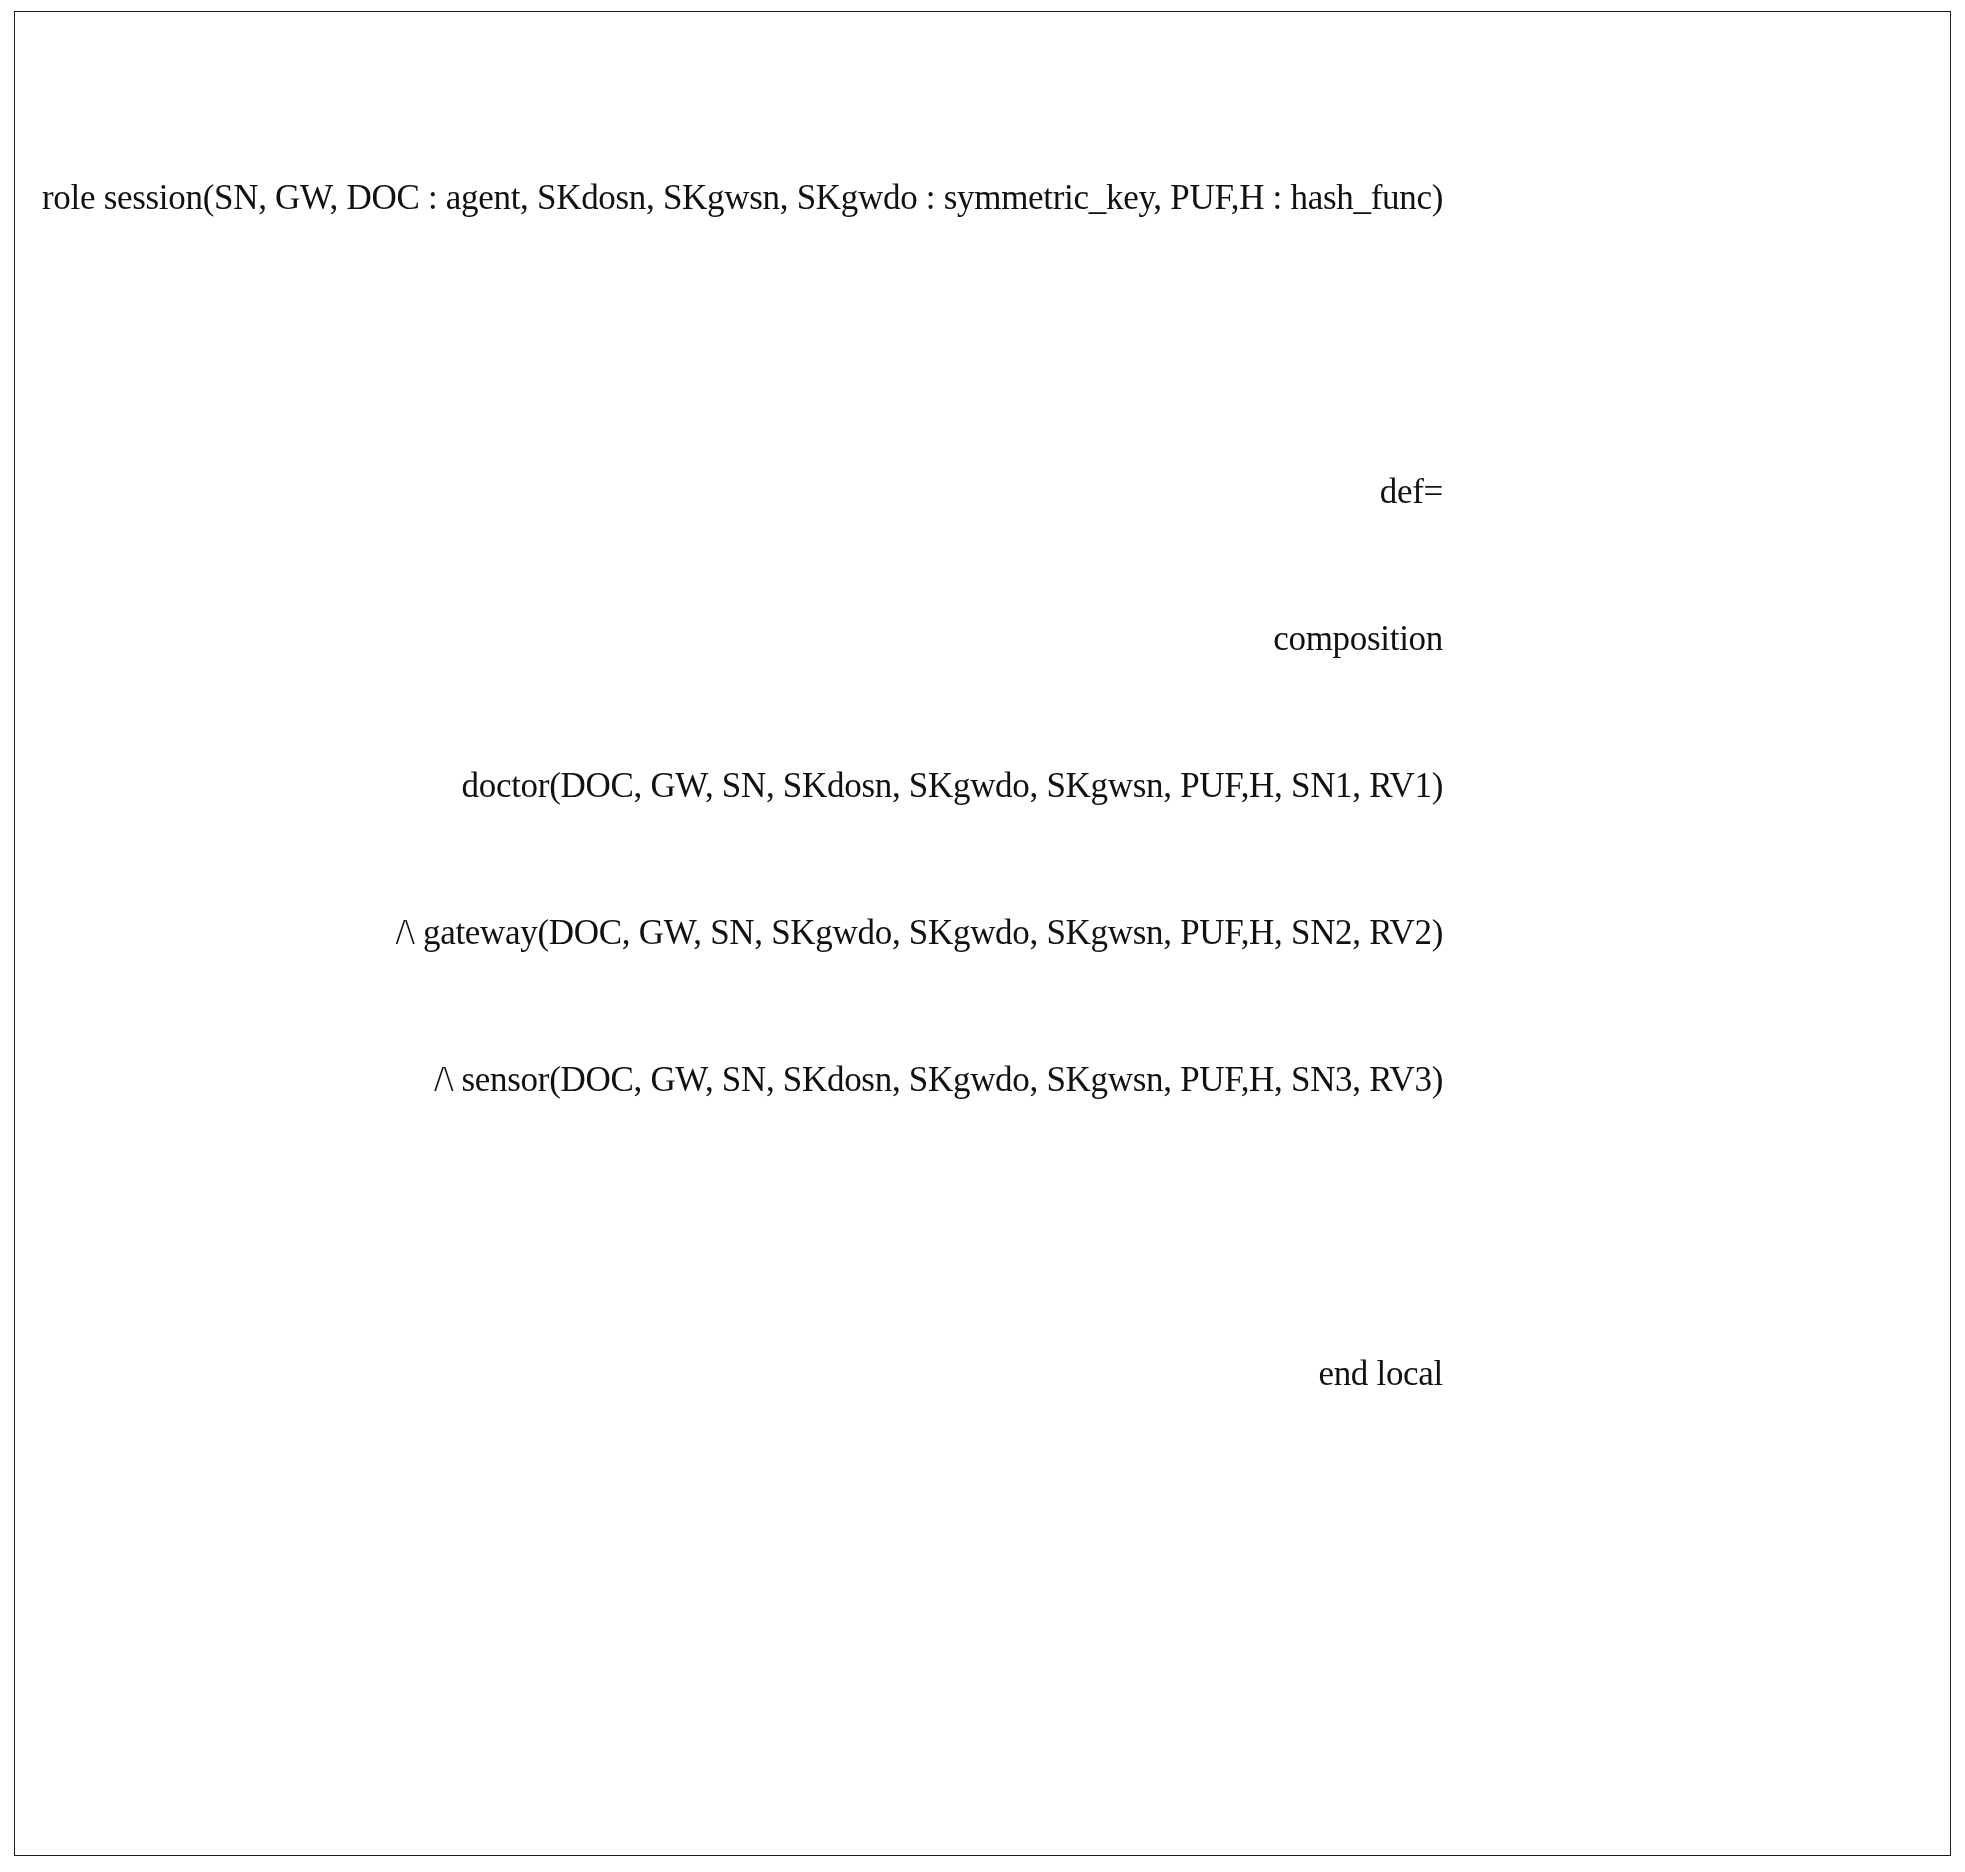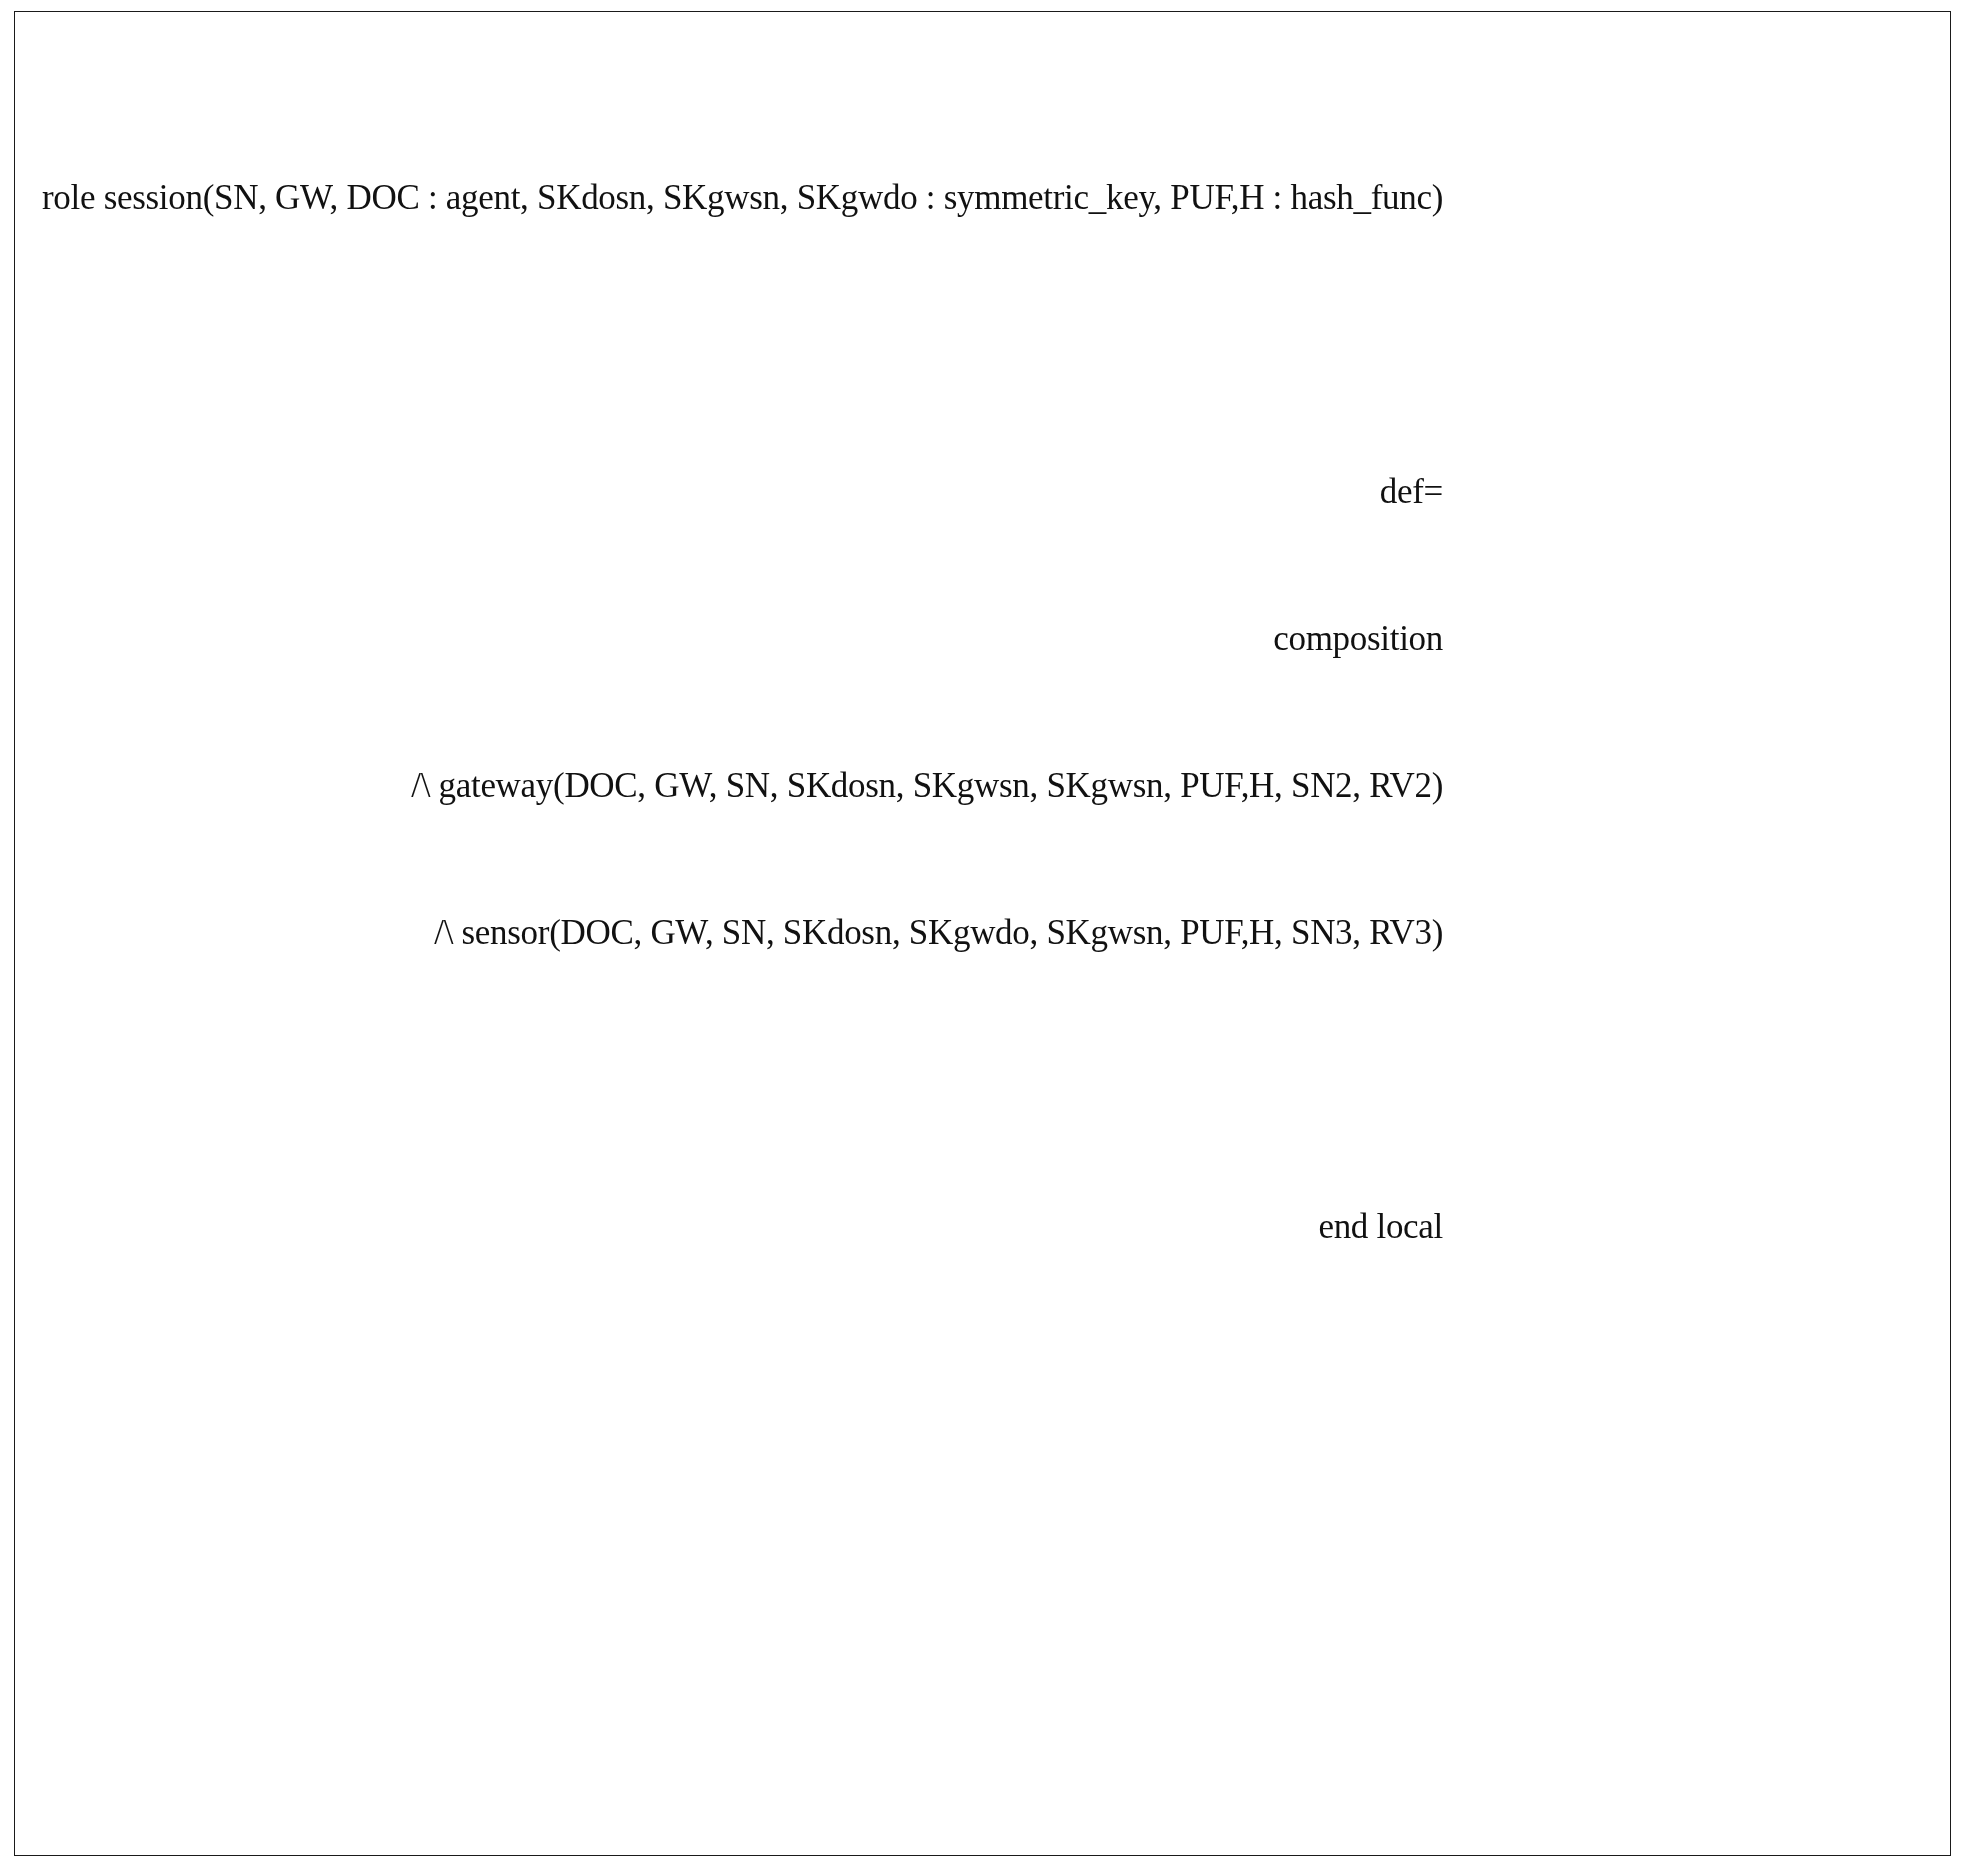--- a/index.html
+++ b/index.html
@@ -47,21 +47,22 @@
 <body>
 
 <div class="frame"></div>
 
 <div class="code">
   
   <span class="line">role session(SN, GW, DOC : agent, SKdosn, SKgwsn, SKgwdo : symmetric_key, PUF,H : hash_func)</span>
   <span class="line"></span>
   <span class="line">def=</span>
   <span class="line">composition</span>
-  <span class="line">/\ gateway(DOC, GW, SN, SKdosn, SKgwsn, SKgwsn, PUF,H, SN2, RV2)</span>
+  <span class="line">doctor(DOC, GW, SN, SKdosn, SKgwdo, SKgwsn, PUF,H, SN1, RV1)</span>
+  <span class="line">/\ gateway(DOC, GW, SN, SKgwdo, SKgwdo, SKgwsn, PUF,H, SN2, RV2)</span>
   <span class="line">/\ sensor(DOC, GW, SN, SKdosn, SKgwdo, SKgwsn, PUF,H, SN3, RV3)</span>
   <span class="line"></span>
   <span class="line">end local</span>
   <span class="line"></span>
 
   
   
   
   
   

